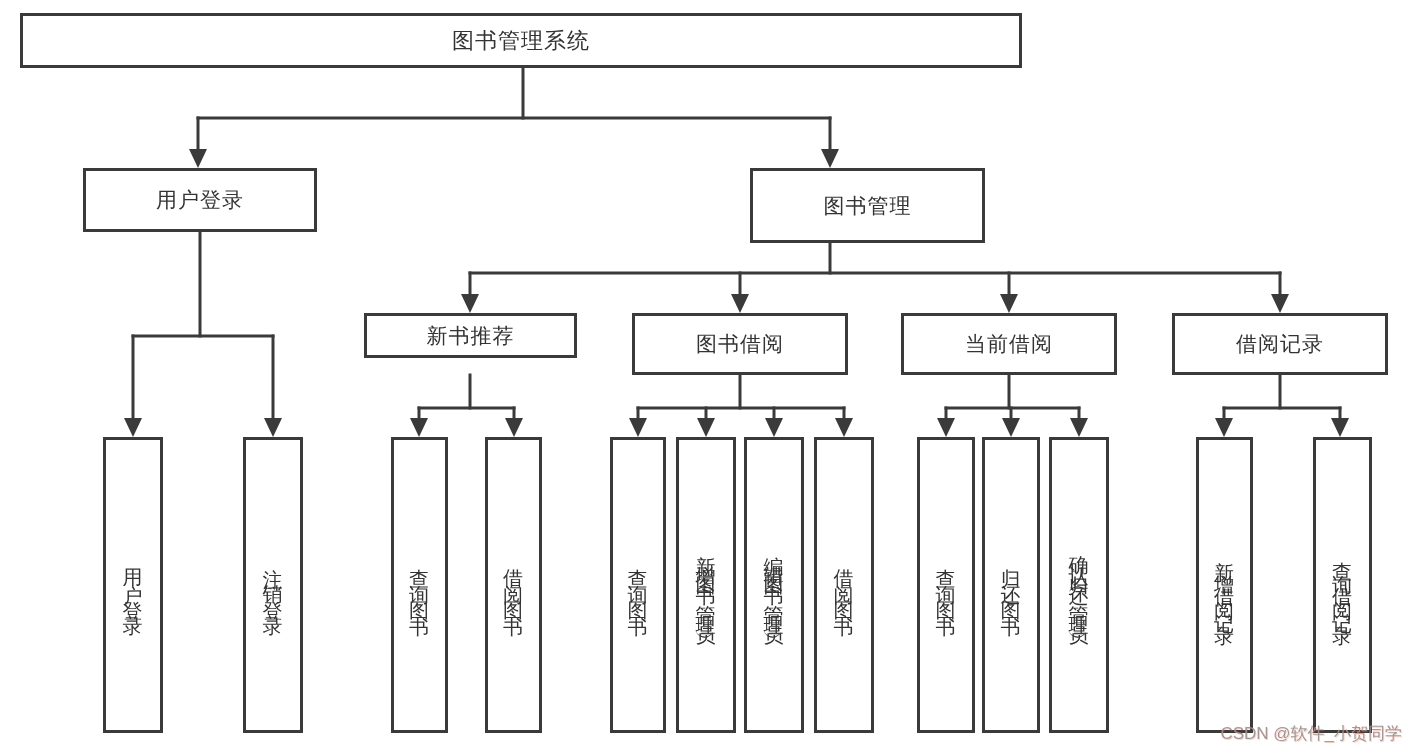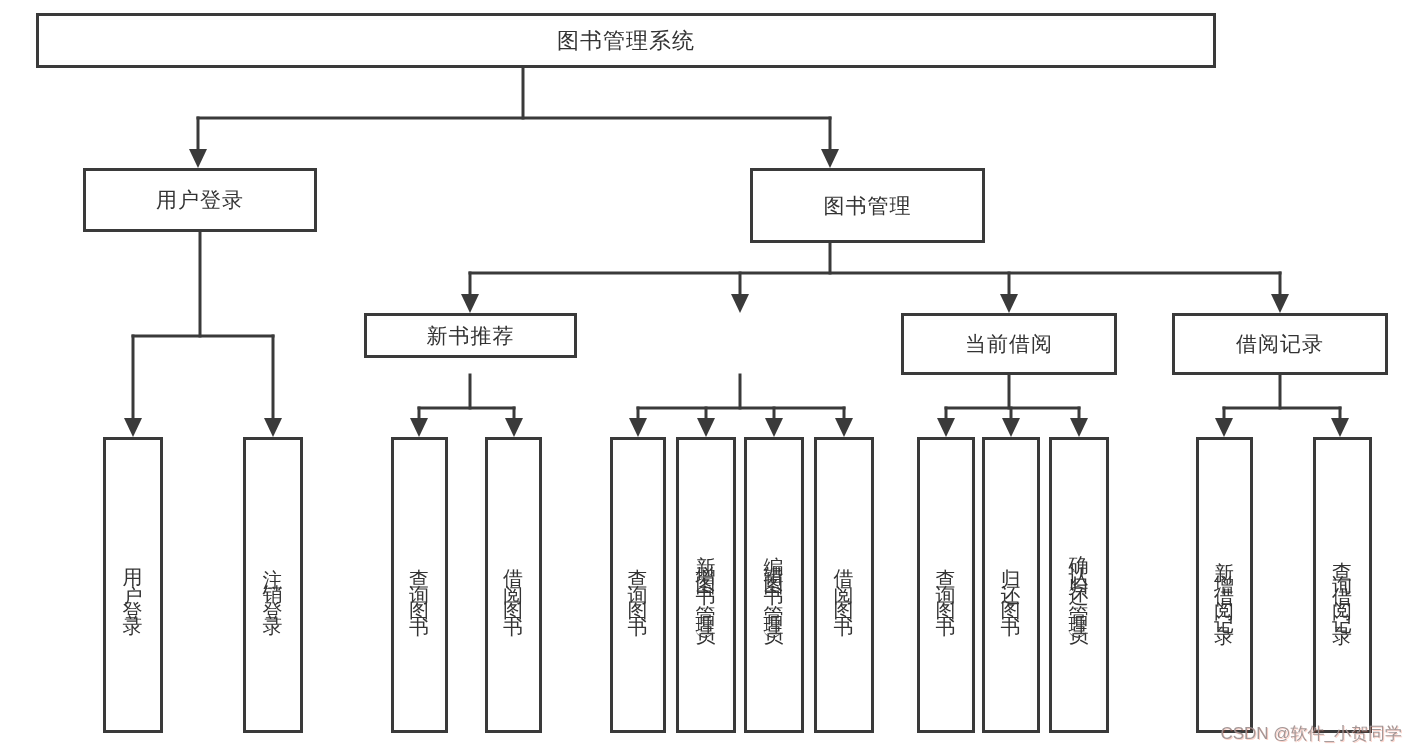--- a/index.html
+++ b/index.html
@@ -139,34 +139,37 @@
         <line x1="1280" y1="375" x2="1280" y2="408"></line>
         <line x1="1224" y1="408" x2="1340" y2="408"></line>
         <line x1="1224" y1="408" x2="1224" y2="418"></line>
         <polygon points="1215,418 1233,418 1224,437" stroke="none"></polygon>
         <line x1="1340" y1="408" x2="1340" y2="418"></line>
         <polygon points="1331,418 1349,418 1340,437" stroke="none"></polygon>
       </g>
     </g>
   </svg>
 
-  <div class="box root" style="left:36px;top:13px;width:1180px;height:55px">
+  <div class="box root" style="left:20px;top:13px;width:1002px;height:55px">
     <span class="hlabel">图书管理系统</span>
   </div>
 
   <div class="box" style="left:83px;top:168px;width:234px;height:64px">
     <span class="hlabel">用户登录</span>
   </div>
   <div class="box" style="left:750px;top:168px;width:235px;height:75px">
     <span class="hlabel">图书管理</span>
   </div>
 
   <div class="box" style="left:364px;top:313px;width:213px;height:45px">
     <span class="hlabel">新书推荐</span>
   </div>
+  <div class="box" style="left:632px;top:313px;width:216px;height:62px">
+    <span class="hlabel">图书借阅</span>
+  </div>
   <div class="box" style="left:1172px;top:313px;width:216px;height:62px">
     <span class="hlabel">借阅记录</span>
   </div>
   <div class="box" style="left:901px;top:313px;width:216px;height:62px">
     <span class="hlabel">当前借阅</span>
   </div>
 
   <div class="box" style="left:103px;top:437px;width:60px;height:296px">
     <span class="vlabel v4">用户登录</span>
   </div>

